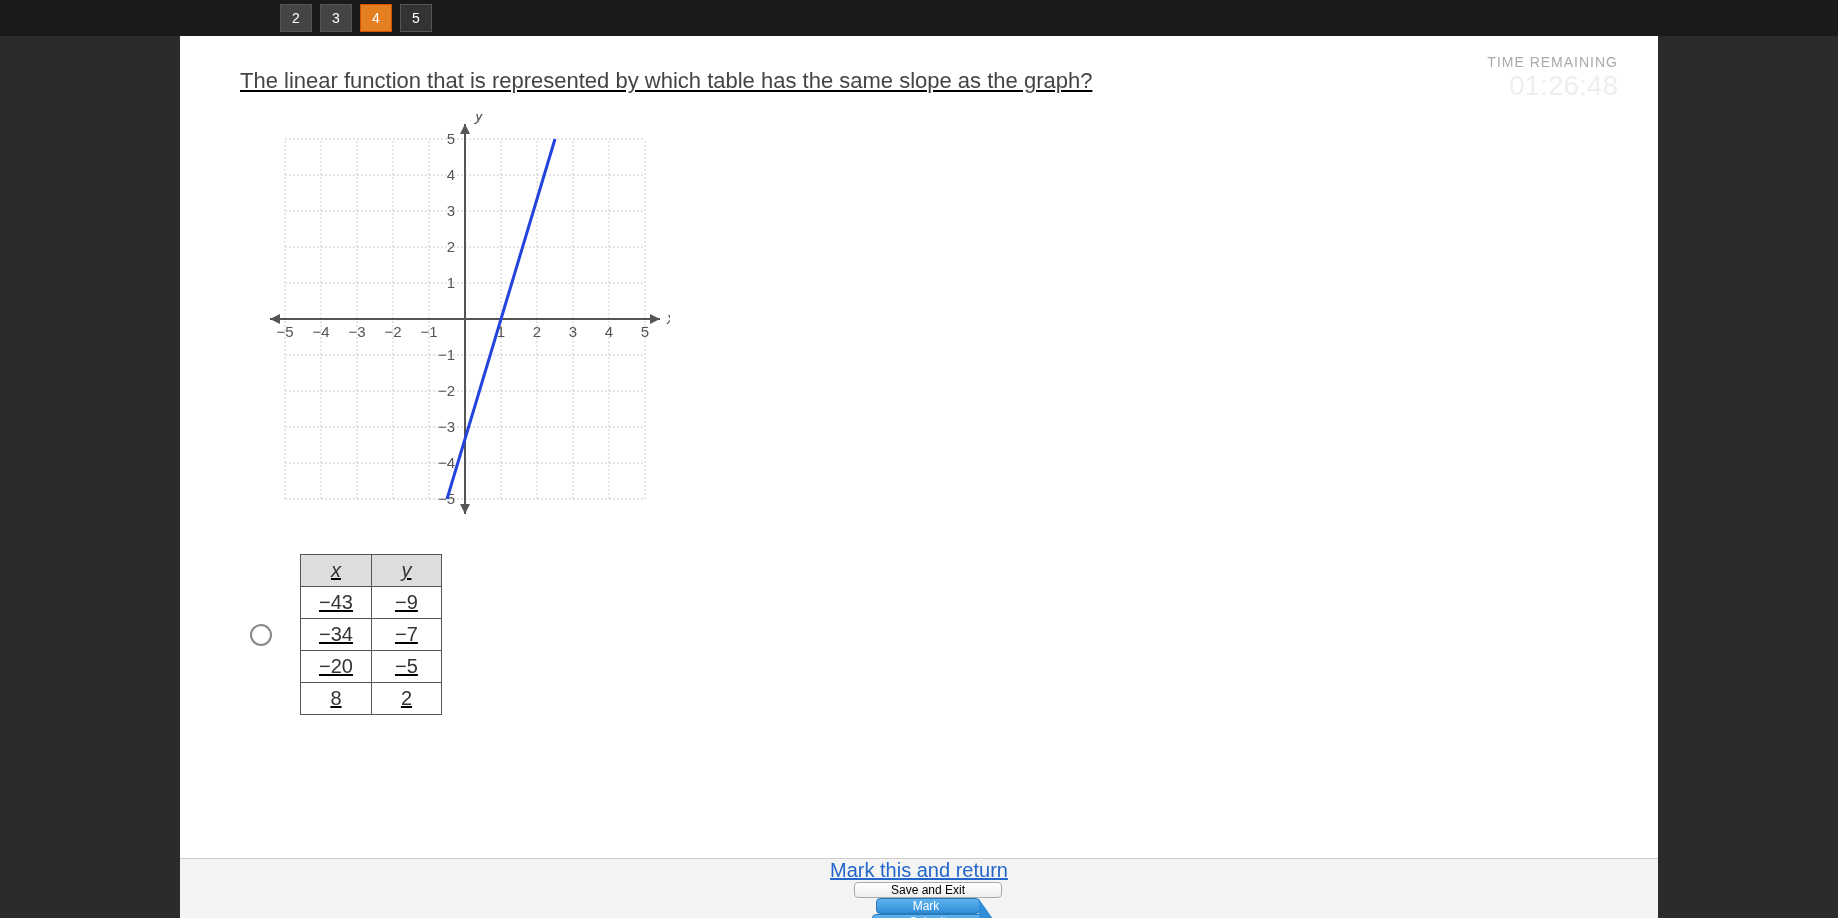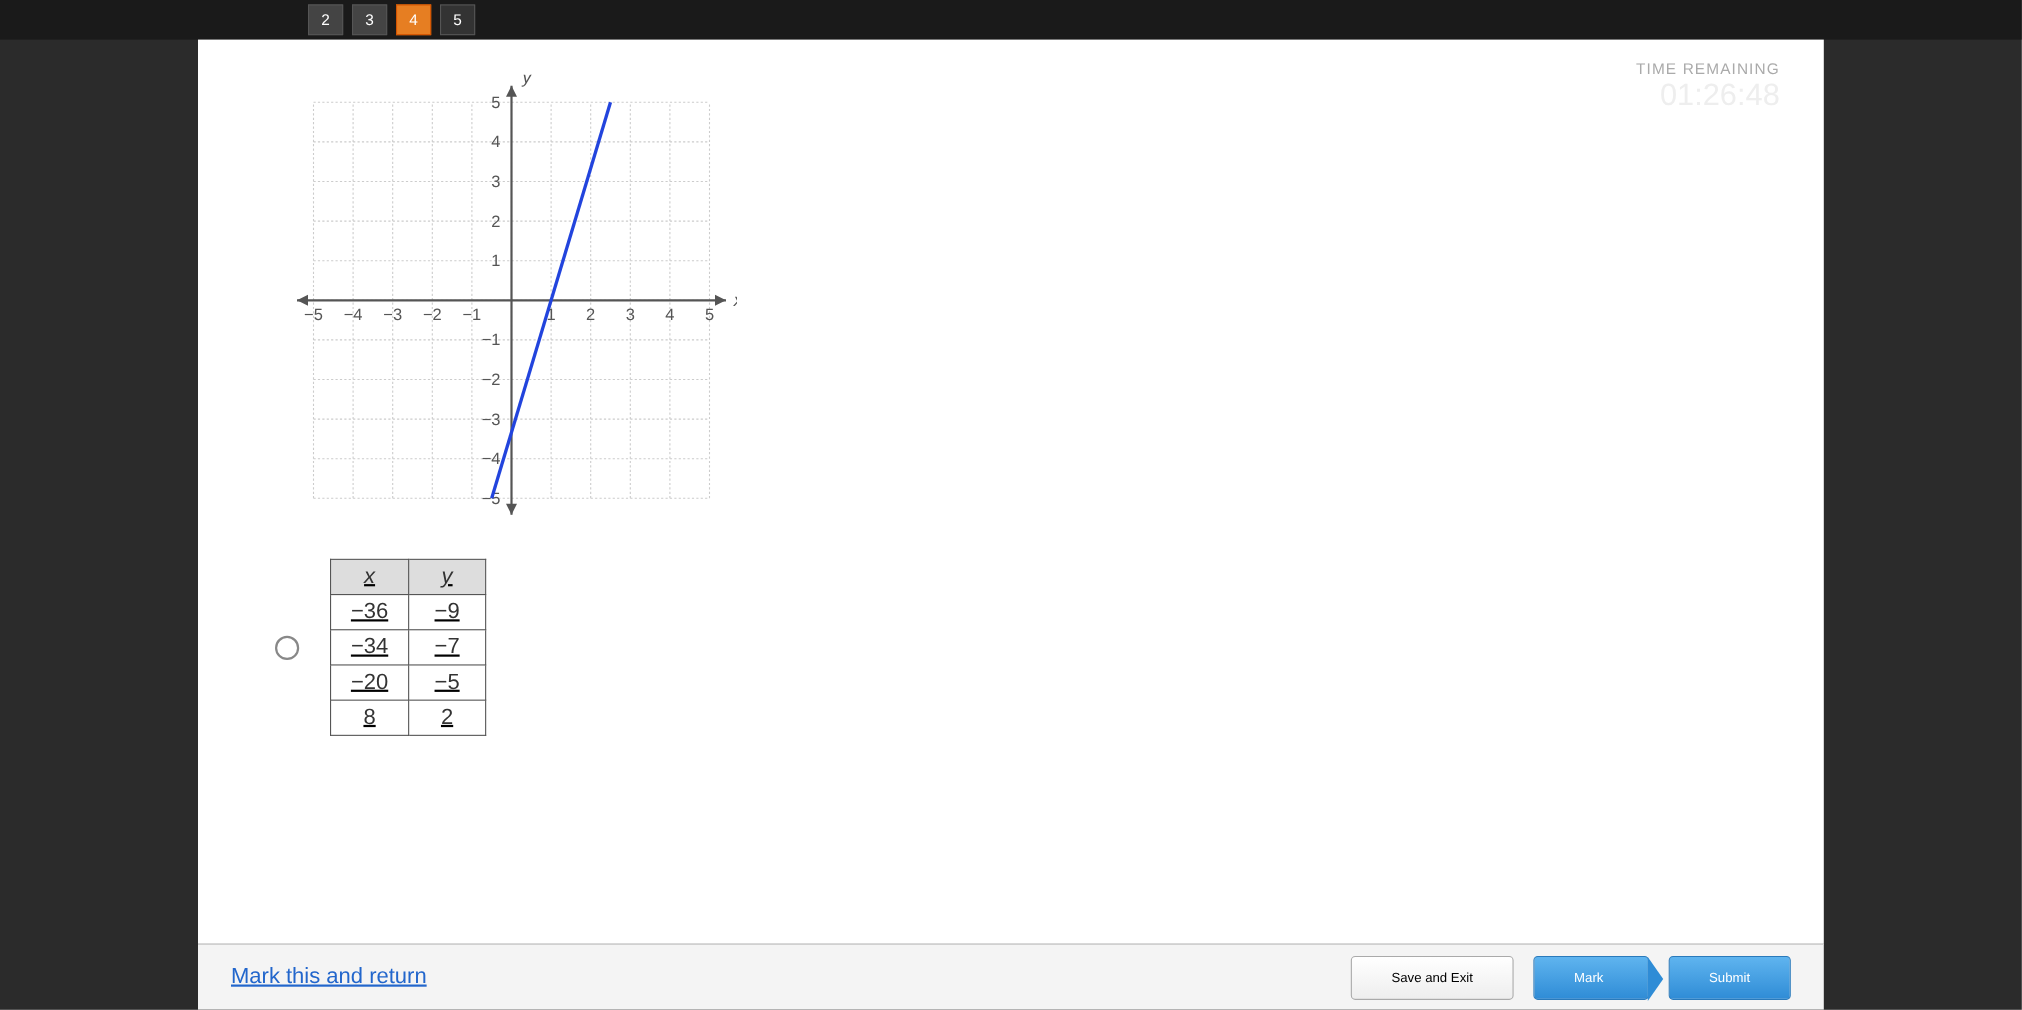--- a/index.html
+++ b/index.html
@@ -97,20 +97,21 @@
 
     .footer {
       position: absolute;
       left: 180px; right: 180px; bottom: 0;
       height: 60px;
       background: #f4f4f4;
       border-top: 1px solid #ccc;
       display: flex;
       align-items: center;
       padding: 0 30px;
+      flex-direction: column;
     }
     .mark-link {
       color: #2266cc;
       text-decoration: underline;
       font-size: 20px;
       cursor: pointer;
     }
     .footer .spacer { flex: 1; }
     .btn {
       height: 40px;
@@ -152,20 +153,21 @@
   <div class="qbtn">5</div>
 </div>
 
 <div class="content-wrap">
   <div class="timer">
     <div class="lbl">TIME REMAINING</div>
     <div class="val">01:26:48</div>
   </div>
 
   <div class="content-inner">
+    <div class="question">The linear function that is represented by which table has the same slope as the graph?</div>
 
     <div class="chart-area">
       <svg viewBox="0 0 410 410" id="graph-svg">
           <line x1="25" y1="385" x2="25" y2="25" class="grid-line"></line>
           <line x1="61" y1="385" x2="61" y2="25" class="grid-line"></line>
           <line x1="97" y1="385" x2="97" y2="25" class="grid-line"></line>
           <line x1="133" y1="385" x2="133" y2="25" class="grid-line"></line>
           <line x1="169" y1="385" x2="169" y2="25" class="grid-line"></line>
           <line x1="205" y1="385" x2="205" y2="25" class="grid-line"></line>
           <line x1="241" y1="385" x2="241" y2="25" class="grid-line"></line>
@@ -220,21 +222,21 @@
       <div class="radio"></div>
       <table class="data-table">
         <thead>
             <tr>
           <th>x</th>
           <th>y</th>
         </tr>
           </thead>
         <tbody id="opt1-body">
             <tr>
-              <td>−36</td>
+              <td>−43</td>
               <td>−9</td>
             </tr>
             <tr>
               <td>−34</td>
               <td>−7</td>
             </tr>
             <tr>
               <td>−20</td>
               <td>−5</td>
             </tr>

